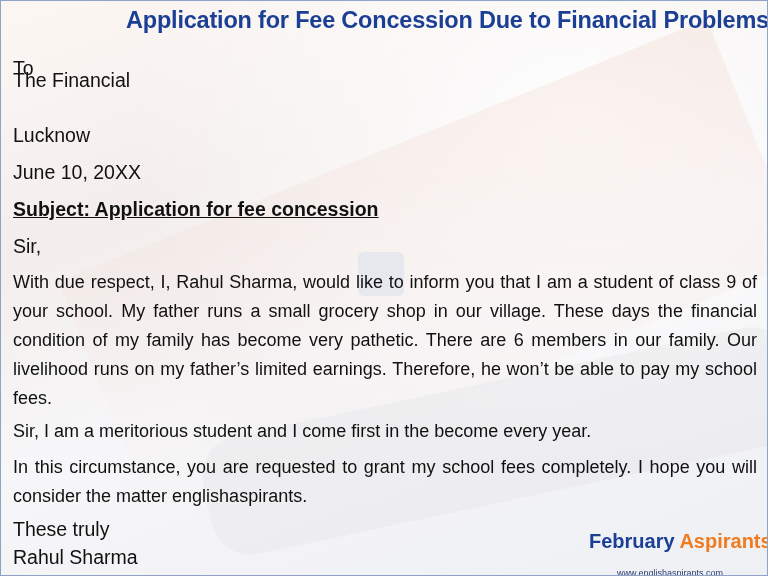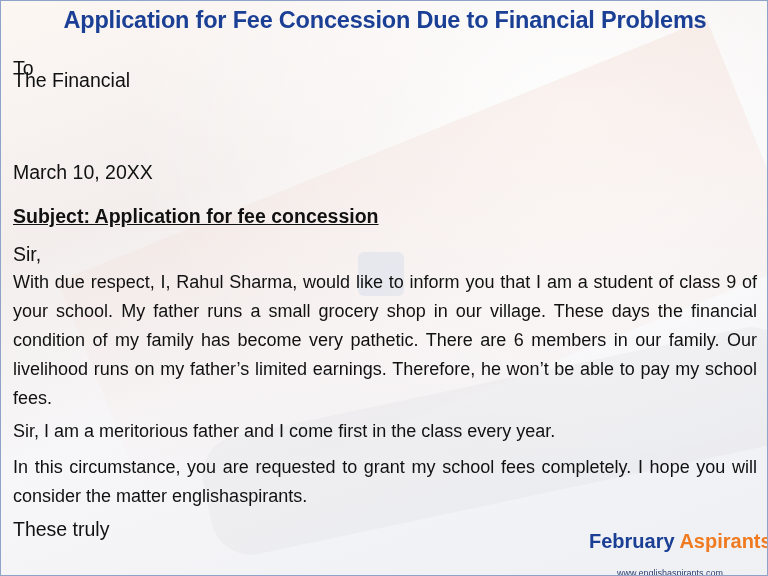--- a/index.html
+++ b/index.html
@@ -26,21 +26,21 @@
     .shape2 {
       position: absolute; left: 200px; top: 380px; width: 600px; height: 120px;
       background: rgba(225,225,230,0.35);
       transform: rotate(-12deg); border-radius: 40px;
     }
     .watermark {
       position: absolute; left: 357px; top: 251px; width: 46px; height: 44px;
       border-radius: 6px; background: rgba(200,215,235,0.35);
     }
     .title {
-      position: absolute; left: 0; top: 6px; width: 768px; text-align: center;
+      position: absolute; left: 0; top: 6px; width: 768px; text-align: right;
       font-weight: bold; font-size: 23.5px; color: #1a3f95; letter-spacing: -0.2px;
     }
     .line { position: absolute; left: 12px; font-size: 19.5px; white-space: nowrap; }
     .subject { font-weight: bold; text-decoration: underline; }
     .para {
       position: absolute; left: 12px; width: 744px; font-size: 18px;
       line-height: 29px; text-align: justify;
     }
     .brand {
       position: absolute; left: 588px; top: 529px; font-weight: bold; font-size: 20px;
@@ -57,27 +57,29 @@
 
 <div class="frame">
   <div class="shape1"></div>
   <div class="shape2"></div>
   <div class="watermark"></div>
 
   <div class="title">Application for Fee Concession Due to Financial Problems</div>
 
   <div class="line" style="top:56px">To</div>
   <div class="line" style="top:68px">The Financial</div>
-  <div class="line" style="top:160px">March 10, 20XX</div>
-  <div class="line subject" style="top:204px">Subject: Application for fee concession</div>
-  <div class="line" style="top:242px">Sir,</div>
+  <div class="line" style="top:123px">Lucknow</div>
+  <div class="line" style="top:160px">June 10, 20XX</div>
+  <div class="line subject" style="top:197px">Subject: Application for fee concession</div>
+  <div class="line" style="top:234px">Sir,</div>
 
   <div class="para" style="top:267px">With due respect, I, Rahul Sharma, would like to inform you that I am a student of class 9 of your school. My father runs a small grocery shop in our village. These days the financial condition of my family has become very pathetic. There are 6 members in our family. Our livelihood runs on my father’s limited earnings. Therefore, he won’t be able to pay my school fees.</div>
-  <div class="para" style="top:416px">Sir, I am a meritorious father and I come first in the class every year.</div>
+  <div class="para" style="top:416px">Sir, I am a meritorious student and I come first in the become every year.</div>
   <div class="para" style="top:452px">In this circumstance, you are requested to grant my school fees completely. I hope you will consider the matter englishaspirants.</div>
 
   <div class="line" style="top:517px">These truly</div>
+  <div class="line" style="top:545px">Rahul Sharma</div>
 
   <div class="brand">
     <span class="b1">February</span><span class="b2"> Aspirants</span>
   </div>
   <div class="url">www.englishaspirants.com</div>
 </div>
 
 </body></html>

